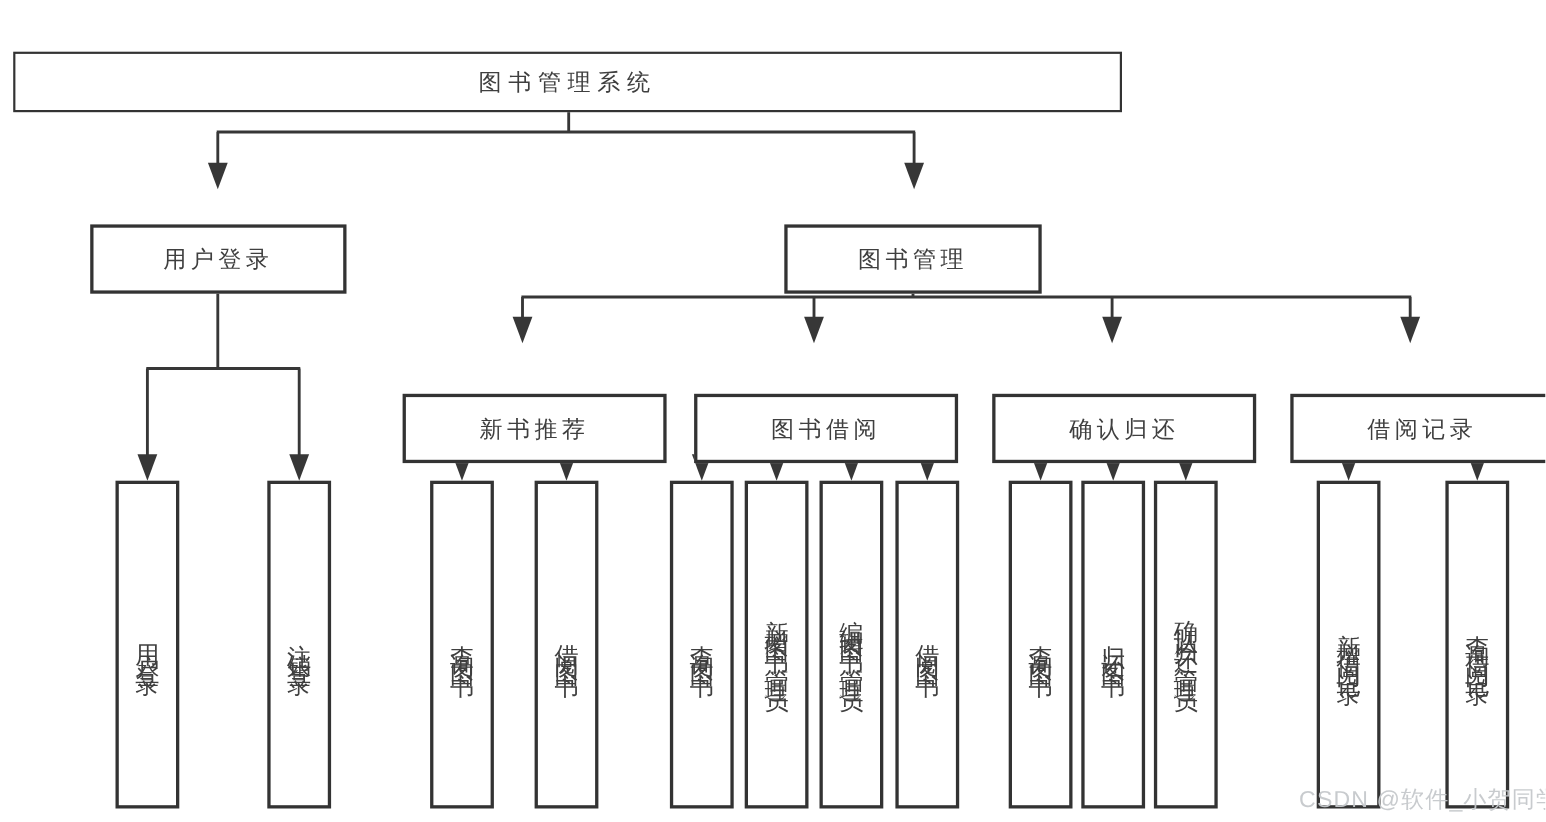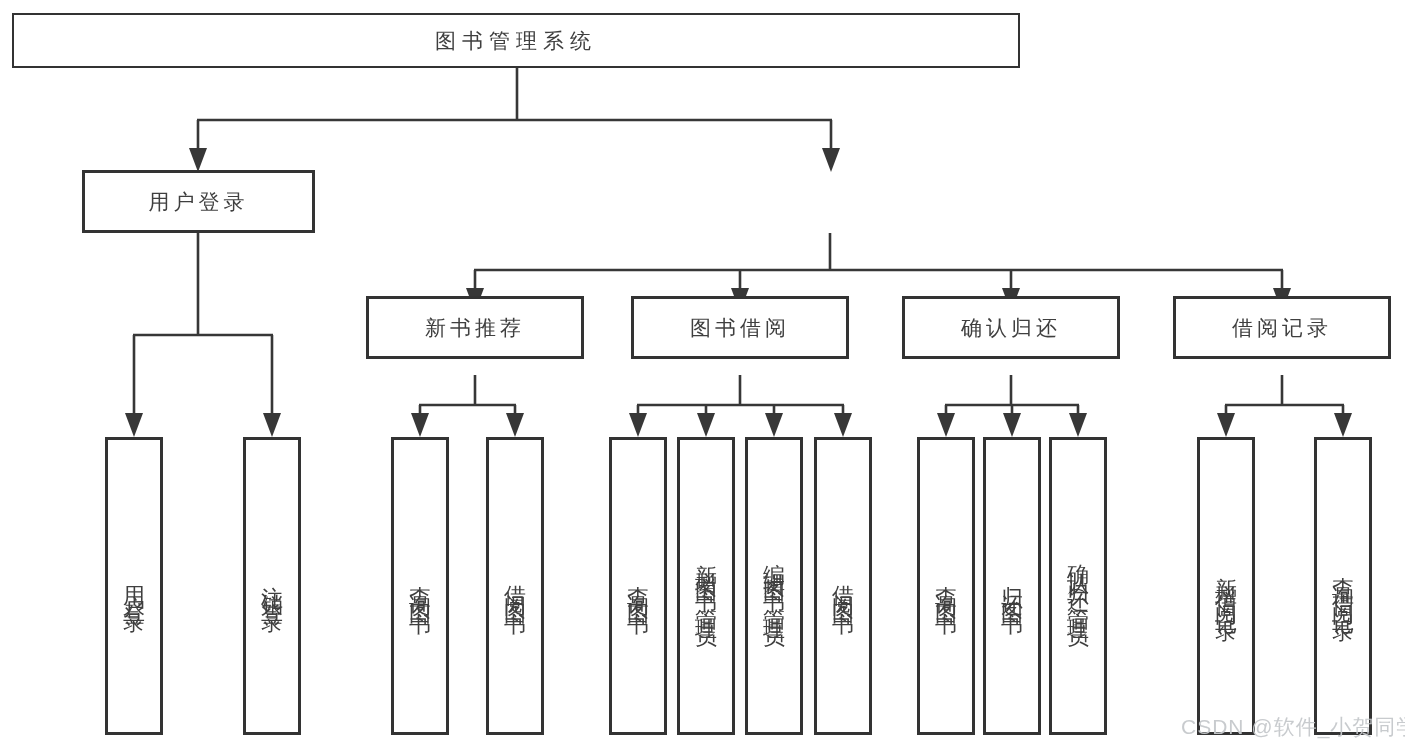--- a/index.html
+++ b/index.html
@@ -13,25 +13,25 @@
   .connectors{position:absolute;left:0;top:0;z-index:1;}
   .node{
     position:absolute;
     box-sizing:border-box;
     background:#ffffff;
     border:3px solid #333333;
     display:flex;align-items:center;justify-content:center;
     color:#3f3f3f;
     z-index:2;
   }
-  .node-h{font-size:21px;letter-spacing:4px;white-space:nowrap;}
+  .node-h{font-size:21px;letter-spacing:4px;white-space:nowrap;margin-top:34px;}
   .node-root{left:12px;top:13px;width:1008px;height:55px;border-width:2px;font-size:21px;letter-spacing:6px;}
   .n-user-login{left:82px;top:170px;width:233px;height:63px;}
   .n-book-mgmt{left:713px;top:170px;width:234px;height:63px;}
-  .row2{top:296px;width:218px;height:63px;}
+  .row2{top:324px;width:240px;height:63px;}
   .n-new-books{left:366px;}
   .n-book-borrow{left:631px;}
   .n-current{left:902px;}
   .n-records{left:1173px;}
   .leaf{top:437px;width:58px;height:298px;}
   .leaf span{
     writing-mode:vertical-rl;
     text-orientation:mixed;
     font-size:22px;
     letter-spacing:9px;
@@ -93,20 +93,21 @@
     <polygon points="1069,413 1087,413 1078,437"></polygon>
 
     <path d="M1282 375 V406 M1225 405 H1344 M1226 405 V415 M1343 405 V415"></path>
     <polygon points="1217,413 1235,413 1226,437"></polygon>
     <polygon points="1334,413 1352,413 1343,437"></polygon>
   </svg>
 
   <div class="node node-h node-root">图书管理系统</div>
 
   <div class="node node-h n-user-login">用户登录</div>
+  <div class="node node-h n-book-mgmt">图书管理</div>
 
   <div class="node node-h row2 n-new-books">新书推荐</div>
   <div class="node node-h row2 n-book-borrow">图书借阅</div>
   <div class="node node-h row2 n-current">确认归还</div>
   <div class="node node-h row2 n-records">借阅记录</div>
 
   <div class="node leaf lf-a1">
     <span>用户登录</span>
   </div>
   <div class="node leaf lf-a2">

